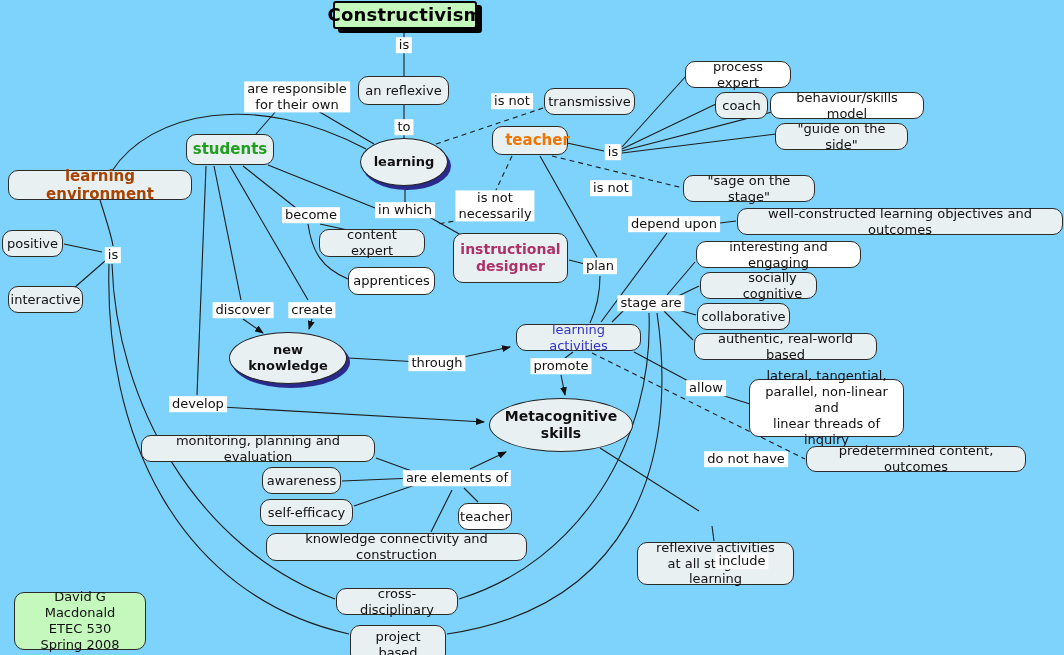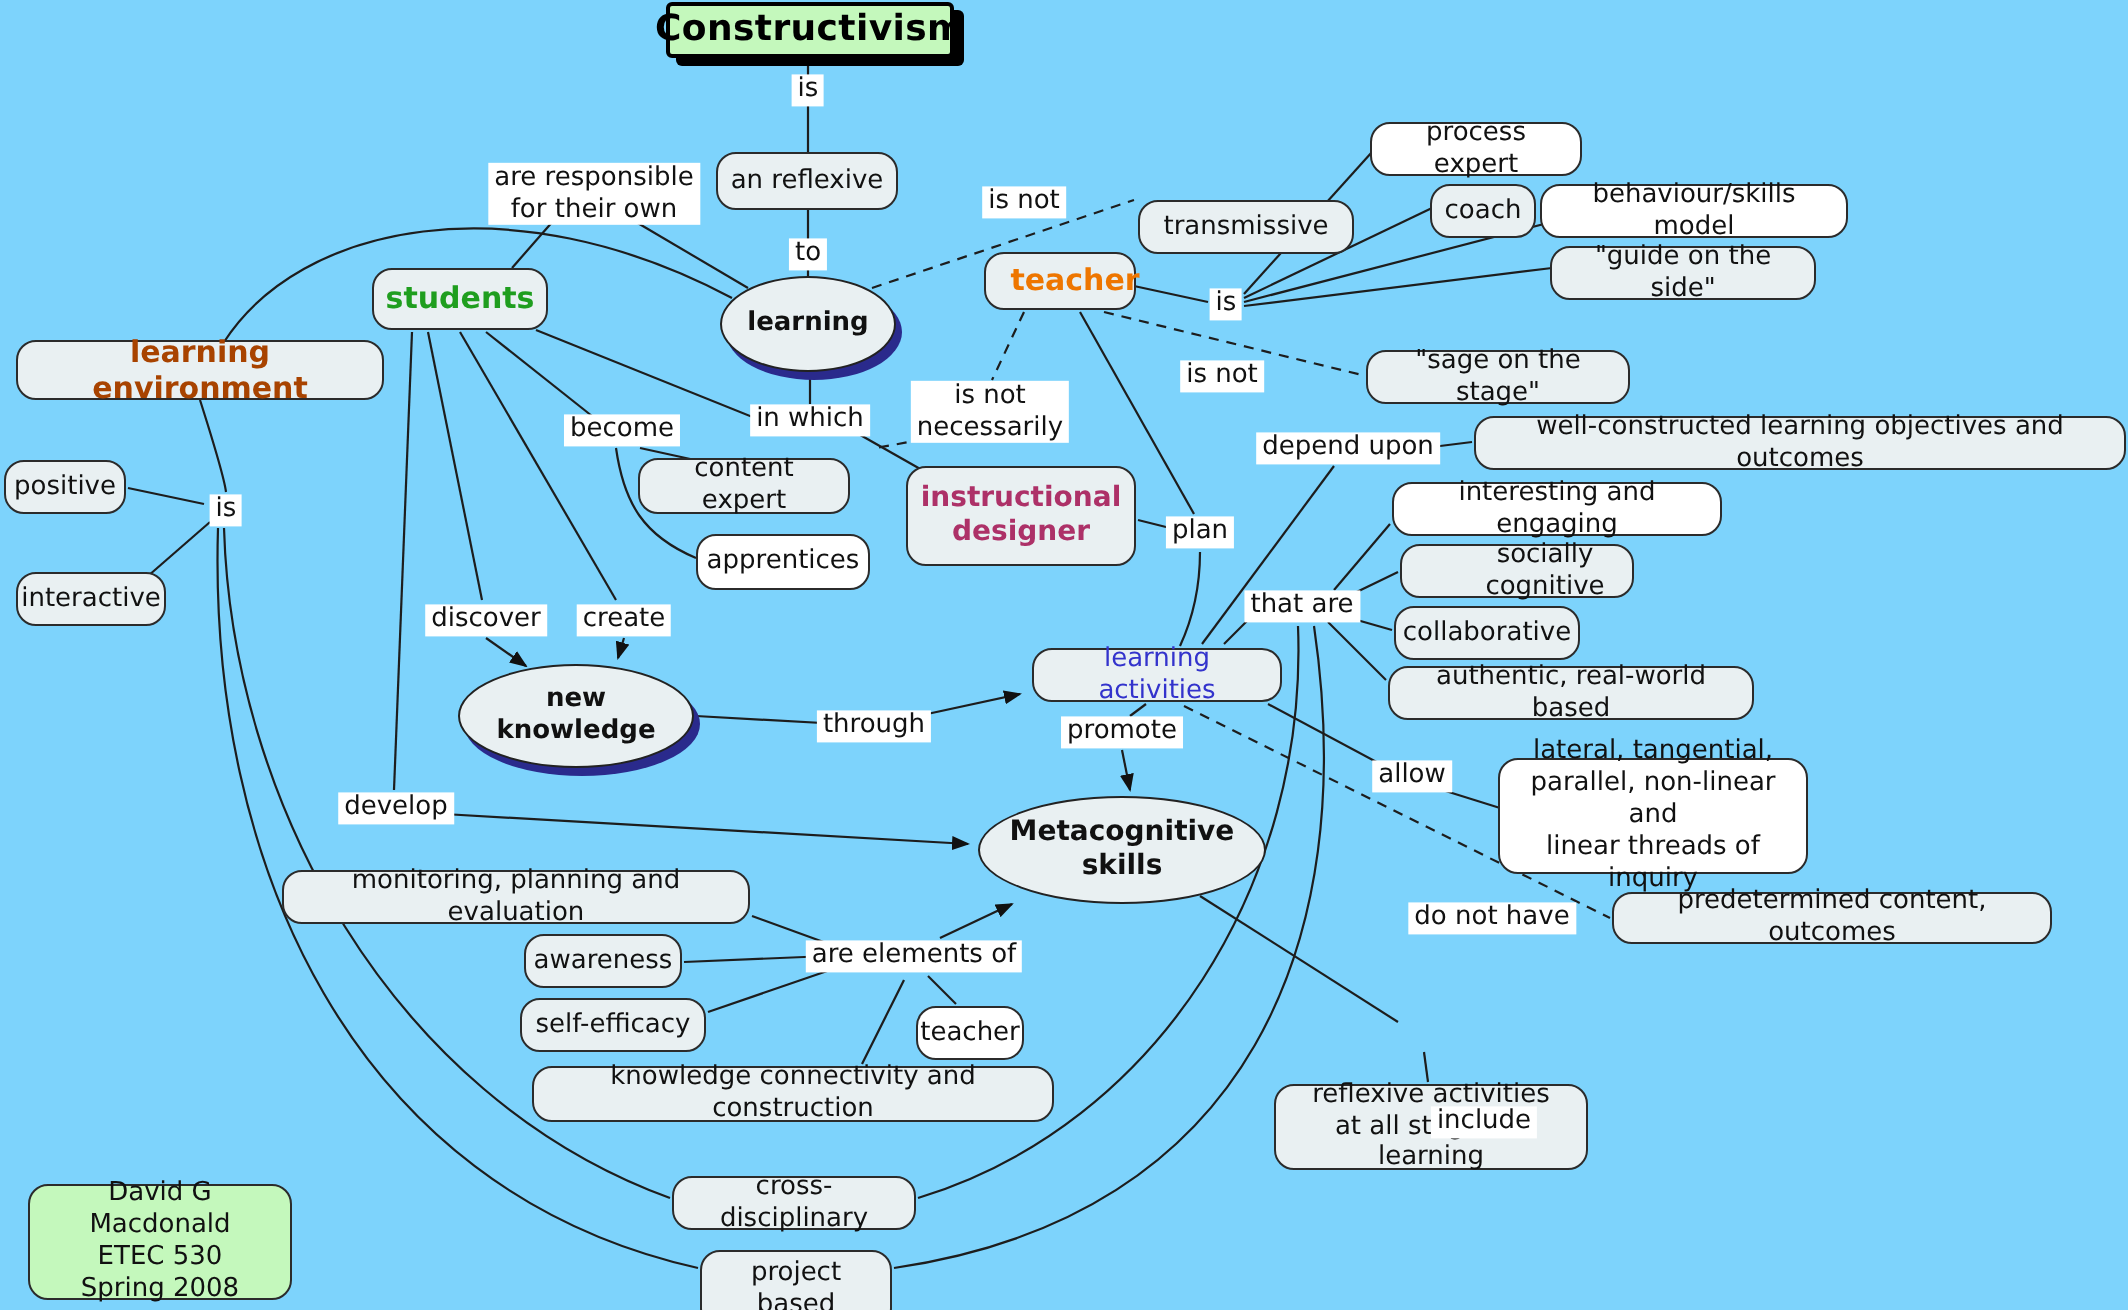--- a/index.html
+++ b/index.html
@@ -83,21 +83,21 @@
       <line x1="342" y1="481" x2="414" y2="478" stroke="#1d1d1d" stroke-width="1.1"></line>
       <line x1="354" y1="506" x2="418" y2="484" stroke="#1d1d1d" stroke-width="1.1"></line>
       <line x1="478" y1="502" x2="464" y2="488" stroke="#1d1d1d" stroke-width="1.1"></line>
       <line x1="431" y1="532" x2="452" y2="490" stroke="#1d1d1d" stroke-width="1.1"></line>
       <line x1="470" y1="469" x2="506" y2="452" stroke="#1d1d1d" stroke-width="1.1" marker-end="url(#ah)"></line>
     </svg>
   <div id="nodes">
       <div class="node title green" style="left: 333px; top: 1px; width: 144px; height: 28px; font-size: 18px; font-weight: bold; color: rgb(0, 0, 0);">Constructivism</div>
       <div class="node" style="left: 358px; top: 76px; width: 91px; height: 29px; font-size: 13px;">an reflexive</div>
       <div class="node ellipse navyshadow" style="left: 360px; top: 138px; width: 88px; height: 48px; font-size: 13px; font-weight: bold;">learning</div>
-      <div class="node" style="left: 569px; top: 88px; width: 108px; height: 27px; font-size: 13px; margin-top: 12px;">transmissive</div>
+      <div class="node" style="left: 544px; top: 88px; width: 91px; height: 27px; font-size: 13px;">transmissive</div>
       <div class="node" style="left: 492px; top: 126px; width: 76px; height: 29px; font-size: 15px; font-weight: bold; color: rgb(238, 118, 0); padding-left: 20px;">teacher</div>
       <div class="node white" style="left: 685px; top: 61px; width: 106px; height: 27px; font-size: 13px;">process expert</div>
       <div class="node" style="left: 715px; top: 92px; width: 53px; height: 27px; font-size: 13px;">coach</div>
       <div class="node white" style="left: 770px; top: 92px; width: 154px; height: 27px; font-size: 13px;">behaviour/skills model</div>
       <div class="node" style="left: 775px; top: 123px; width: 133px; height: 27px; font-size: 13px;">"guide on the side"</div>
       <div class="node" style="left: 683px; top: 175px; width: 132px; height: 27px; font-size: 13px;">"sage on the stage"</div>
       <div class="node" style="left: 737px; top: 208px; width: 326px; height: 27px; font-size: 13px;">well-constructed learning objectives and outcomes</div>
       <div class="node" style="left: 8px; top: 170px; width: 184px; height: 30px; font-size: 15px; font-weight: bold; color: rgb(168, 67, 0);">learning environment</div>
       <div class="node" style="left: 2px; top: 230px; width: 61px; height: 27px; font-size: 13px;">positive</div>
       <div class="node" style="left: 8px; top: 286px; width: 75px; height: 27px; font-size: 13px;">interactive</div>
@@ -137,21 +137,21 @@
 for their own</div>
       <div class="clabel" style="left: 512px; top: 101px;">is not</div>
       <div class="clabel" style="left: 613px; top: 152px;">is</div>
       <div class="clabel" style="left: 611px; top: 188px;">is not</div>
       <div class="clabel" style="left: 495px; top: 206px;">is not
 necessarily</div>
       <div class="clabel" style="left: 405px; top: 210px;">in which</div>
       <div class="clabel" style="left: 311px; top: 215px;">become</div>
       <div class="clabel" style="left: 674px; top: 224px;">depend upon</div>
       <div class="clabel" style="left: 600px; top: 266px;">plan</div>
-      <div class="clabel" style="left: 651px; top: 303px;">that are</div>
+      <div class="clabel" style="left: 651px; top: 303px;">stage are</div>
       <div class="clabel" style="left: 113px; top: 255px;">is</div>
       <div class="clabel" style="left: 243px; top: 310px;">discover</div>
       <div class="clabel" style="left: 312px; top: 310px;">create</div>
       <div class="clabel" style="left: 437px; top: 363px;">through</div>
       <div class="clabel" style="left: 561px; top: 366px;">promote</div>
       <div class="clabel" style="left: 198px; top: 404px;">develop</div>
       <div class="clabel" style="left: 706px; top: 388px;">allow</div>
       <div class="clabel" style="left: 746px; top: 459px;">do not have</div>
       <div class="clabel" style="left: 457px; top: 478px;">are elements of</div>
       <div class="clabel" style="left: 742px; top: 517px; margin-top: 44px;">include</div>

